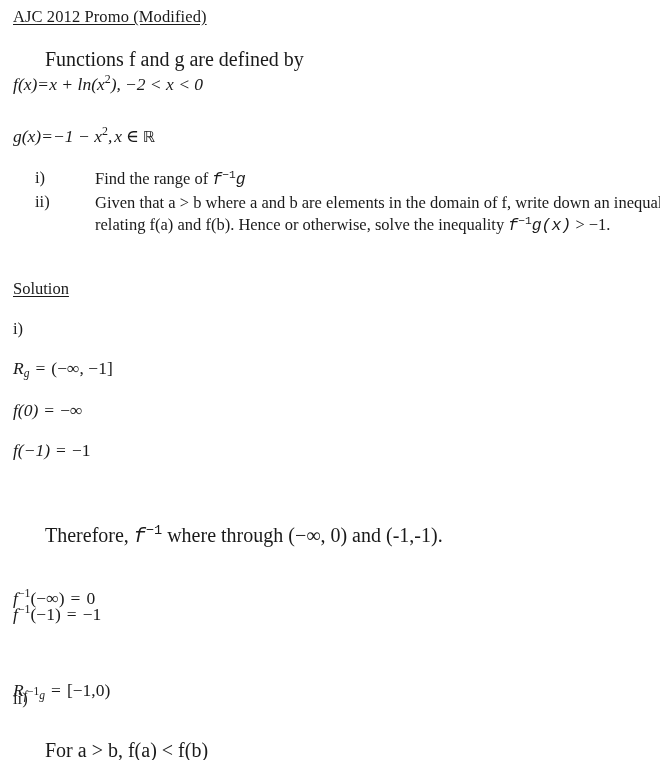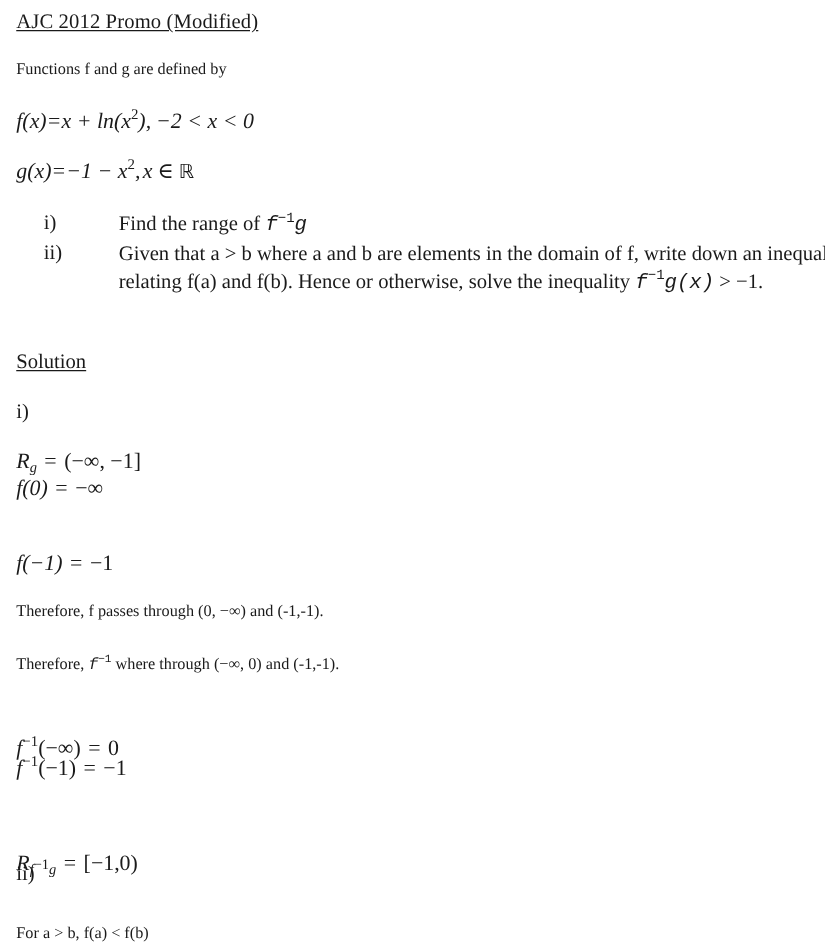--- a/index.html
+++ b/index.html
@@ -28,21 +28,22 @@
     white-space: nowrap;
     line-height: 1.15;
   }
   .title {
     font-size: 16.5px;
     text-decoration: underline;
     text-underline-offset: 2px;
     letter-spacing: 0.1px;
   }
   .prose {
-    font-size: 13px;
+    font-size: 20px;
+    margin-left: 32px;
   }
   .math {
     font-family: "Liberation Serif", "DejaVu Serif", serif;
     font-size: 17.5px;
     font-style: italic;
   }
   .math .up {
     font-style: normal;
   }
   .math .op {
@@ -100,21 +101,21 @@
 </style>
 </head>
 <body>
 
 <div class="page">
 
   <div class="line title" style="top:8px;">AJC 2012 Promo (Modified)</div>
 
   <div class="line prose" style="top:48px;">Functions f and g are defined by</div>
 
-  <div class="line math" style="top:86px;">
+  <div class="line math" style="top:74px;">
     <span>f</span><span>(x)</span><span class="op">=</span><span>x + ln(x</span><sup class="up">2</sup><span>),</span><span style="padding-left:4px;">−2 &lt; x &lt; 0</span>
   </div>
 
   <div class="line math" style="top:126px;">
     <span>g</span><span>(x)</span><span class="op">=</span><span>−1 − x</span><sup class="up">2</sup><span>,</span><span style="padding-left:2px;">x</span><span class="op" style="padding:0 4px;">∈</span><span class="blackboard">ℝ</span>
   </div>
 
   <div class="q-item" style="top:168px; width:620px;">
     <span class="q-num">i)</span>
     <span class="q-body"><span>Find the range of </span><span class="inline-math nowrap"><span>f</span><sup style="font-style:normal;">−1</sup><span>g</span></span></span>
@@ -126,31 +127,28 @@
   </div>
 
   <div class="line section-head" style="top:280px;">Solution</div>
 
   <div class="line part-label" style="top:320px;">i)</div>
 
   <div class="line math" style="top:358px;">
     <span>R</span><sub>g</sub><span class="op" style="padding:0 6px;">=</span><span class="up">(−∞, −1]</span>
   </div>
 
-  <div class="line math" style="top:380px;">
+  <div class="line math" style="top:400px;">
     <span>f(0)</span><span class="op" style="padding:0 6px;">=</span><span class="up">−∞</span>
   </div>
 
   <div class="line math" style="top:440px;">
     <span>f(−1)</span><span class="op" style="padding:0 6px;">=</span><span class="up">−1</span>
   </div>
 
-  <div class="line prose" style="top:482px;">
-    <span>Therefore, f passes through (0, </span><span>−∞</span><span>) and (-1,-1).</span>
-  </div>
 
   <div class="line prose" style="top:524px;">
     <span>Therefore, </span><span class="inline-math nowrap"><span>f</span><sup style="font-style:normal;">−1</sup></span><span> where through (</span><span>−∞</span><span>, 0) and (-1,-1).</span>
   </div>
 
   <div class="line math" style="top:564px;margin-top:24px;">
     <span>f</span><sup class="up">−1</sup><span class="up">(−∞)</span><span class="op" style="padding:0 6px;">=</span><span class="up">0</span>
   </div>
 
   <div class="line math" style="top:604px;">

